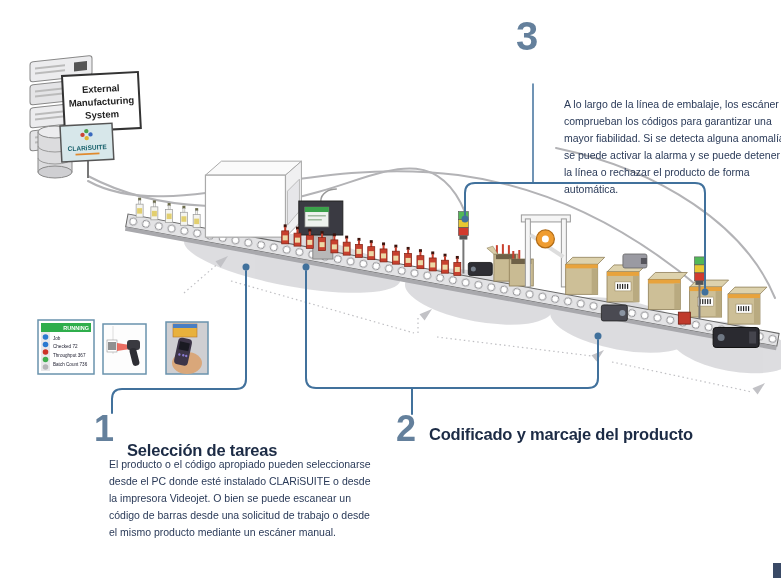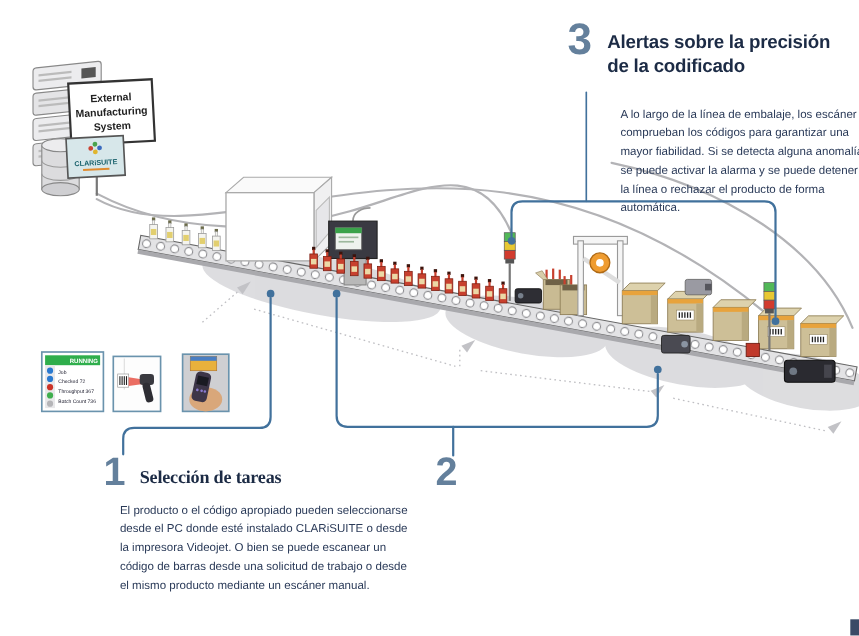--- a/index.html
+++ b/index.html
@@ -321,24 +321,24 @@
     <g>
       <circle cx="465" cy="219" r="3.5" fill="#41719c" stroke="none"></circle>
       <circle cx="705" cy="292" r="3.5" fill="#41719c" stroke="none"></circle>
       <path d="M533,84 L533,183" stroke-width="1.5"></path>
       <path d="M465,215 L465,193 Q465,183 475,183 L695,183 Q705,183 705,193 L705,288"></path>
     </g>
   </g>
 </svg>
 
 <div class="step-number" id="num1" style="left:94px;top:411px;">1</div>
-<div class="step-title" style="left:127px;top:424px;width:250px;font-family:Liberation Serif, serif;">Selección de tareas</div>
+<div class="step-title" style="left:127px;top:440px;width:250px;">Selección de tareas</div>
 <p class="step-body" style="left:97px;top:444px;width:268px;">El producto o el código apropiado pueden seleccionarse desde el PC donde esté instalado CLARiSUITE o desde la impresora Videojet. O bien se puede escanear un código de barras desde una solicitud de trabajo o desde el mismo producto mediante un escáner manual.</p>
 
 <div class="step-number" id="num2" style="left:396px;top:411px;">2</div>
+<div class="step-title" style="left:429px;top:424px;width:320px;">Codificado y marcaje del producto</div>
 
 <div class="step-number" id="num3" style="left:516px;top:16px;">3</div>
-<div class="step-title" style="left:552px;top:28px;width:218px;font-size:17px;">Alertas sobre la precisión de la codificado</div>
 <p class="step-body" style="left:552px;top:84px;width:224px;">A lo largo de la línea de embalaje, los escáner comprueban los códigos para garantizar una mayor fiabilidad. Si se detecta alguna anomalía, se puede activar la alarma y se puede detener la línea o rechazar el producto de forma automática.</p>
 
 <div class="corner-mark"></div>
 
 </div>
 
 </body></html>

